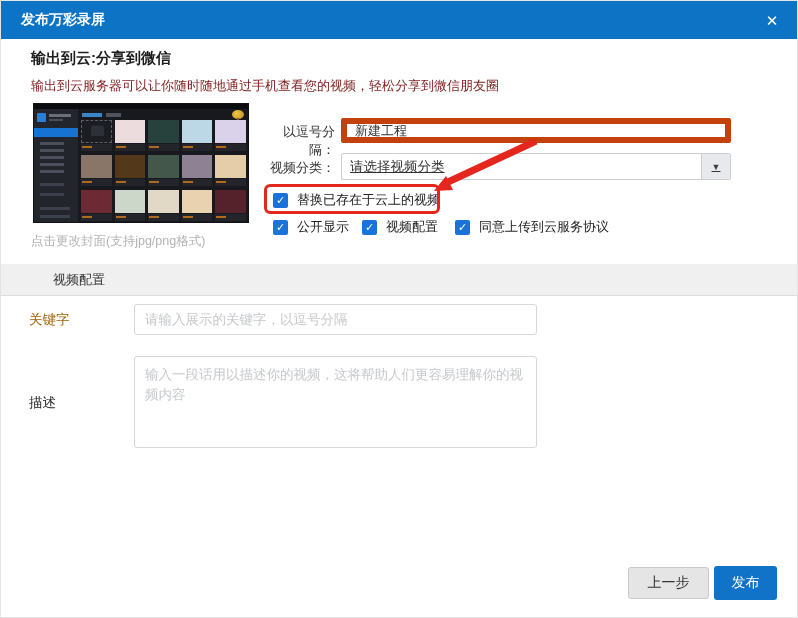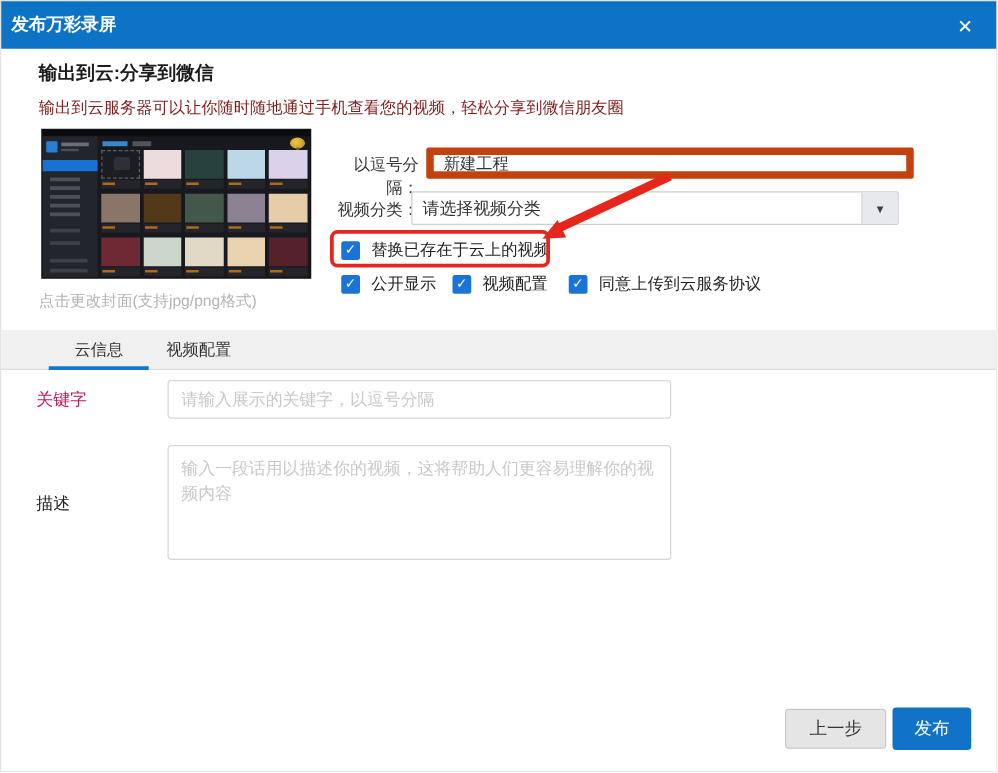--- a/index.html
+++ b/index.html
@@ -8,21 +8,21 @@
     font-family: "Liberation Sans", "DejaVu Sans", sans-serif;
     background:#fff; color:#333; font-size:13px;
     position:relative; overflow:hidden;
   }
   .dialog { position:absolute; inset:0; background:#fff; border:1px solid #e3e3e3; }
 
   
   .titlebar {
     position:absolute; left:0; top:0; right:0; height:38px;
     background:#0d73c5; display:flex; align-items:center;
-    padding:0 8px; color:#fff;
+    padding:0 20px; color:#fff;
   }
   .titlebar .title { font-weight:bold; font-size:14px; }
   .titlebar .close {
     position:absolute; right:14px; top:9px; width:22px; height:22px;
     display:flex; align-items:center; justify-content:center;
     font-size:15px; cursor:pointer; color:#fff;
   }
 
   
   .heading { position:absolute; left:30px; top:48px; font-size:15px; font-weight:bold; color:#1d1d1d; }
@@ -71,23 +71,23 @@
   
   .f-label { position:absolute; width:74px; text-align:right; color:#333; font-size:13px; }
   .lbl-title { left:260px; top:122px; }
   .lbl-cat   { left:260px; top:158px; }
   .inp-title {
     position:absolute; left:340px; top:117px; width:390px; height:25px;
     border:6px solid #c2410c; border-radius:2px; padding:0 8px; font-size:13px; color:#333;
     font-family:inherit; outline:none; background:#fff;
   }
   .sel-cat {
-    position:absolute; left:328px; top:152px; width:390px; height:27px;
+    position:absolute; left:340px; top:152px; width:390px; height:27px;
     border:1px solid #c9ced4; border-radius:2px; background:#fff;
-    display:flex; align-items:center; cursor:pointer;
+    display:flex; align-items:center; cursor:pointer;text-decoration:underline;
   }
   .sel-text { flex:1; padding:0 8px; font-size:13.5px; color:#333; }
   .sel-btn {
     width:29px; align-self:stretch; background:#e7e9ec; border-left:1px solid #c9ced4;
     display:flex; align-items:center; justify-content:center;
     color:#3c3f44; font-size:9px; border-radius:0 2px 2px 0;
   }
 
   
   .cb {
@@ -115,21 +115,21 @@
   .tab {
     min-width:80px; padding:0 12px; display:flex; align-items:center; justify-content:center;
     font-size:13px; color:#333; cursor:pointer; position:relative;
   }
   .tab.active { font-weight:normal; }
   .tab.active::after {
     content:""; position:absolute; left:0; right:0; bottom:-1px; height:3px; background:#1377d0;
   }
 
   
-  .kw-label { position:absolute; left:28px; top:310px; font-size:13.5px; color:#be185d; }
+  .kw-label { position:absolute; left:28px; top:310px; font-size:13.5px; color:#a16207; }
   .kw-input {
     position:absolute; left:133px; top:303px; width:403px; height:31px;
     border:1px solid #d4d7db; border-radius:3px; padding:0 10px; font-size:13.5px;
     font-family:inherit; color:#ec4899; outline:none;
   }
   .desc-label { position:absolute; left:28px; top:393px; font-size:13.5px; color:#222; }
   .desc-area {
     position:absolute; left:133px; top:355px; width:403px; height:92px;
     border:1px solid #d4d7db; border-radius:3px; padding:8px 10px; font-size:13.5px;
     font-family:inherit; color:#333; outline:none; resize:none; line-height:1.5;
@@ -280,23 +280,20 @@
     <span class="cb"></span>
     <span>同意上传到云服务协议</span>
   </div>
 
   <svg class="arrow-svg" width="118" height="64" viewBox="0 0 118 64">
     <line x1="112" y1="6" x2="24" y2="47" stroke="#e5261d" stroke-width="7"></line>
     <polygon points="10,56 22,41 29,55" fill="#e5261d"></polygon>
   </svg>
 
   <div class="tabbar">
-    <div class="tab active">
-      <span>云信息</span>
-    </div>
     <div class="tab">
       <span>视频配置</span>
     </div>
   </div>
 
   <div class="kw-label">关键字</div>
   <input class="kw-input" type="text" placeholder="请输入展示的关键字，以逗号分隔" style="">
 
   <div class="desc-label">描述</div>
   <textarea class="desc-area" placeholder="输入一段话用以描述你的视频，这将帮助人们更容易理解你的视频内容" style=""></textarea>

